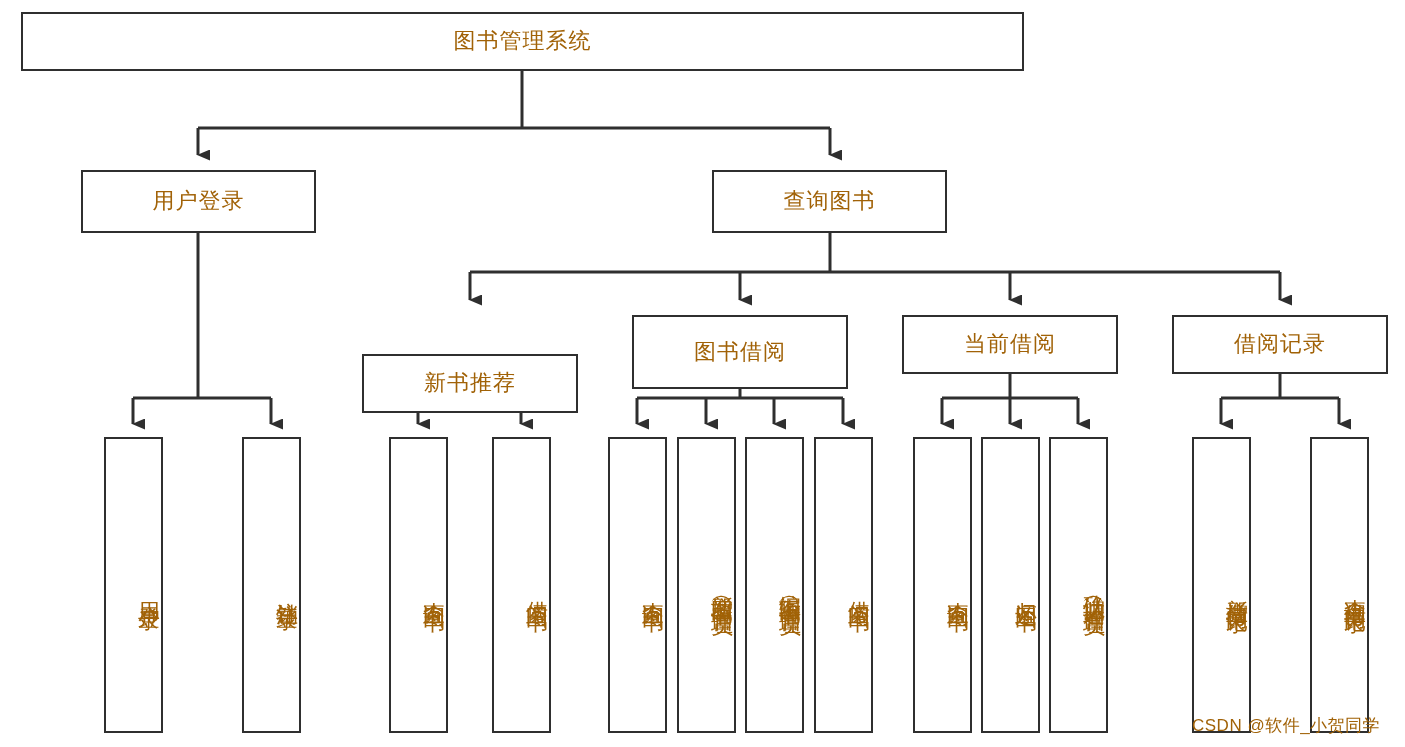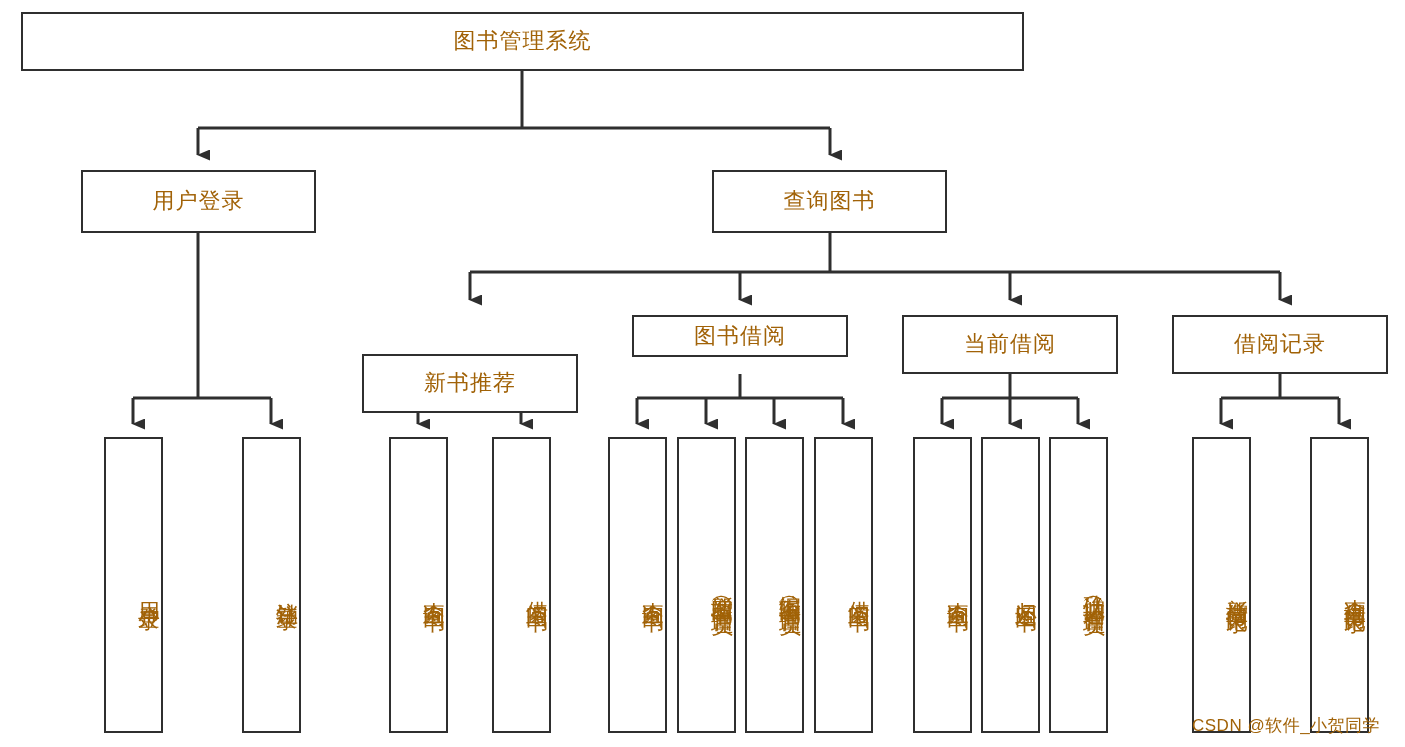--- a/index.html
+++ b/index.html
@@ -128,21 +128,21 @@
   <div class="node horiz" style="left:81px; top:170px; width:235px; height:63px;">
     <span class="lbl">用户登录</span>
   </div>
   <div class="node horiz" style="left:712px; top:170px; width:235px; height:63px;">
     <span class="lbl">查询图书</span>
   </div>
 
   <div class="node horiz" style="left:362px; top:315px; width:216px; height:59px;margin-top:39px;">
     <span class="lbl">新书推荐</span>
   </div>
-  <div class="node horiz" style="left:632px; top:315px; width:216px; height:42px;">
+  <div class="node horiz" style="left:632px; top:315px; width:216px; height:74px;">
     <span class="lbl">图书借阅</span>
   </div>
   <div class="node horiz" style="left:1172px; top:315px; width:216px; height:59px;">
     <span class="lbl">借阅记录</span>
   </div>
   <div class="node horiz" style="left:902px; top:315px; width:216px; height:59px;">
     <span class="lbl">当前借阅</span>
   </div>
 
   <div class="node vert" style="left:104px; top:437px; width:59px; height:296px;">

